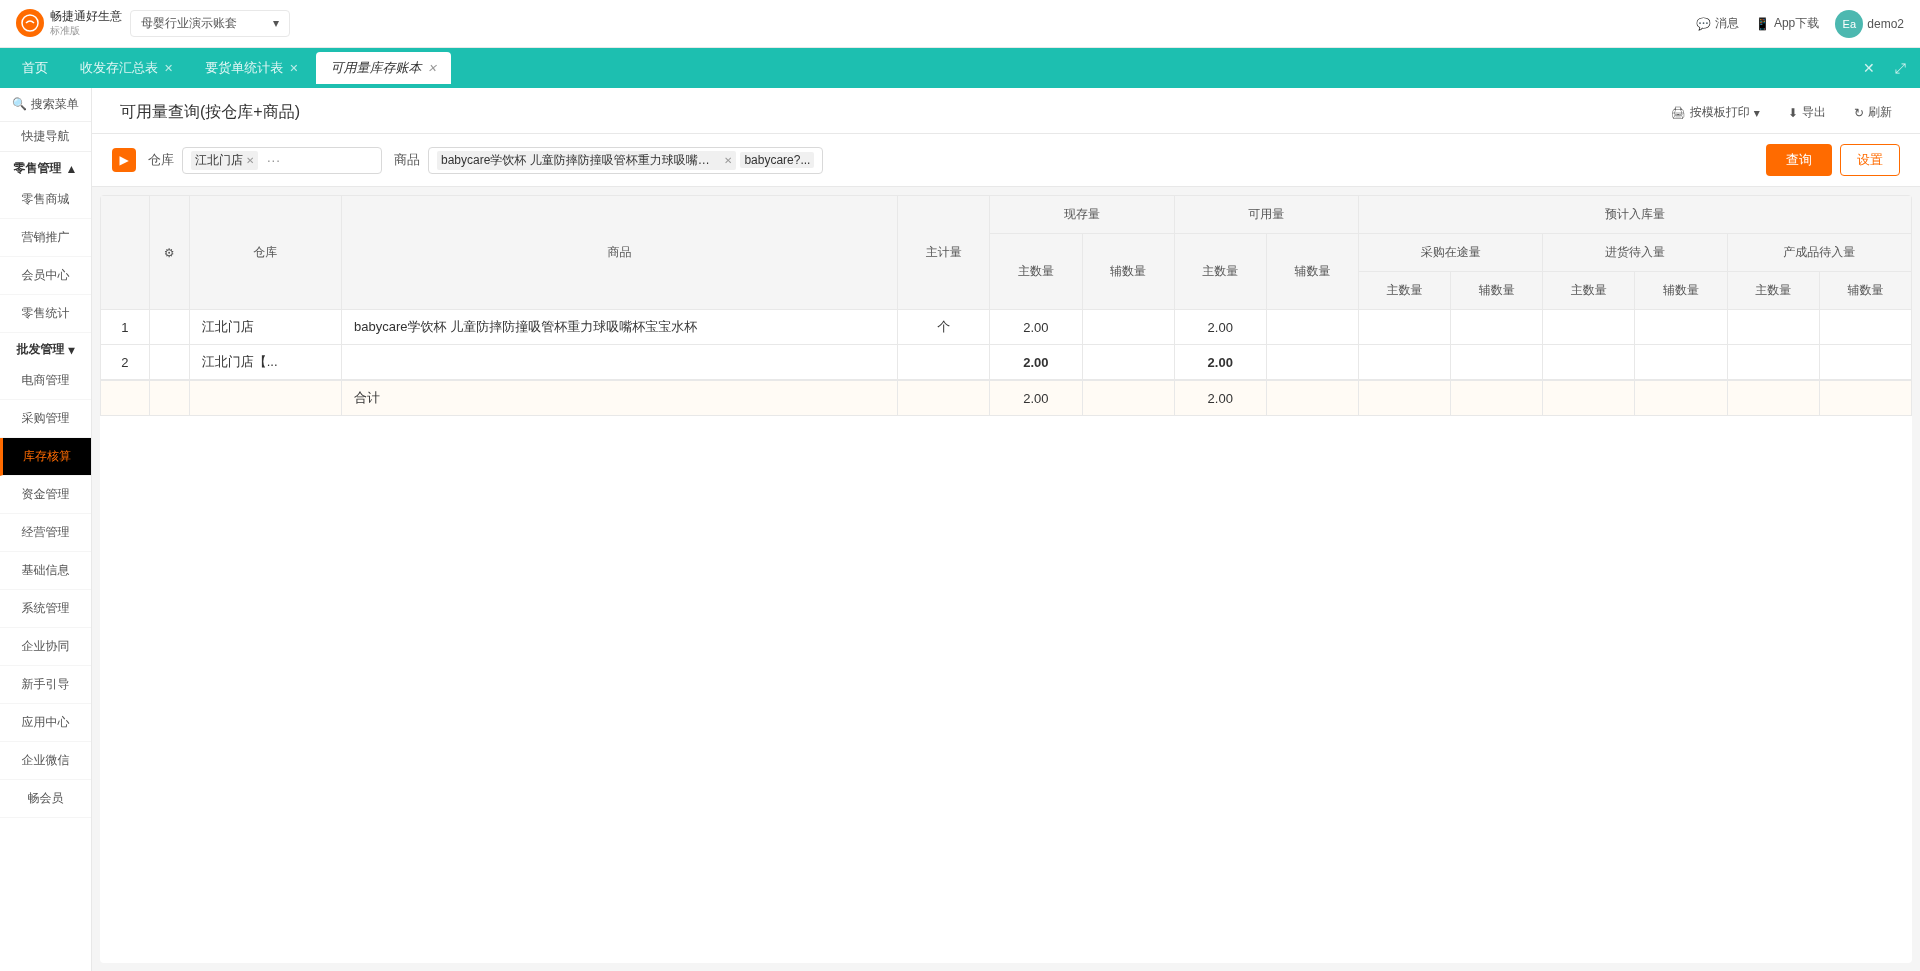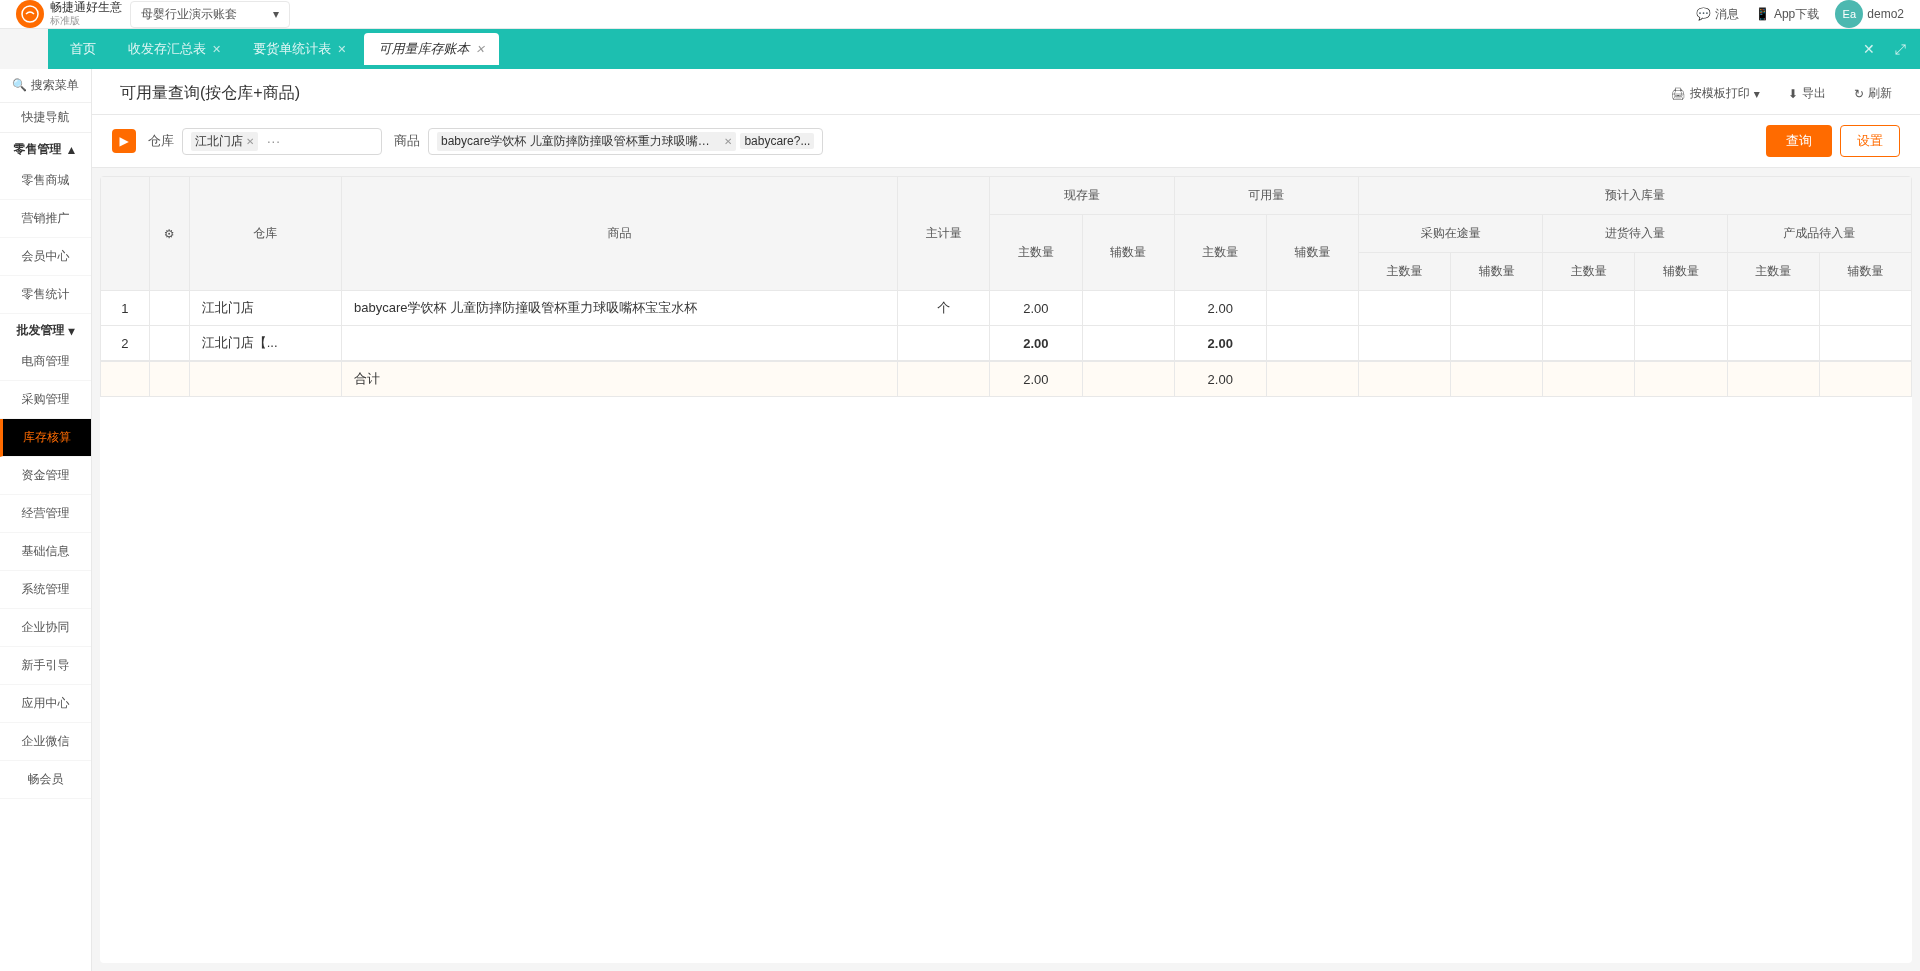--- a/index.html
+++ b/index.html
@@ -1,20 +1,20 @@
 <!DOCTYPE html>
 <html><head>
   <meta charset="utf-8">
   <style>
     * { box-sizing: border-box; margin: 0; padding: 0; }
     body { font-family: 'Microsoft YaHei', Arial, sans-serif; font-size: 13px; background: #f5f5f5; color: #333; height: 971px; overflow: hidden; display: flex; flex-direction: column; }
 
     
     .top-header {
-      height: 29px;
+      height: 48px;
       background: #fff;
       display: flex;
       align-items: center;
       justify-content: space-between;
       padding: 0 16px;
       border-bottom: 1px solid #e8e8e8;
       flex-shrink: 0;
     }
     .top-header-left {
       display: flex;
@@ -86,21 +86,20 @@
 
     
     .nav-tabs-bar {
       height: 40px;
       background: #1dbfb0;
       display: flex;
       align-items: center;
       padding: 0 8px;
       flex-shrink: 0;
       gap: 4px;
-      margin-left: 48px;
     }
     .nav-tab {
       height: 32px;
       padding: 0 14px;
       display: flex;
       align-items: center;
       gap: 6px;
       border-radius: 4px 4px 0 0;
       cursor: pointer;
       font-size: 13px;

